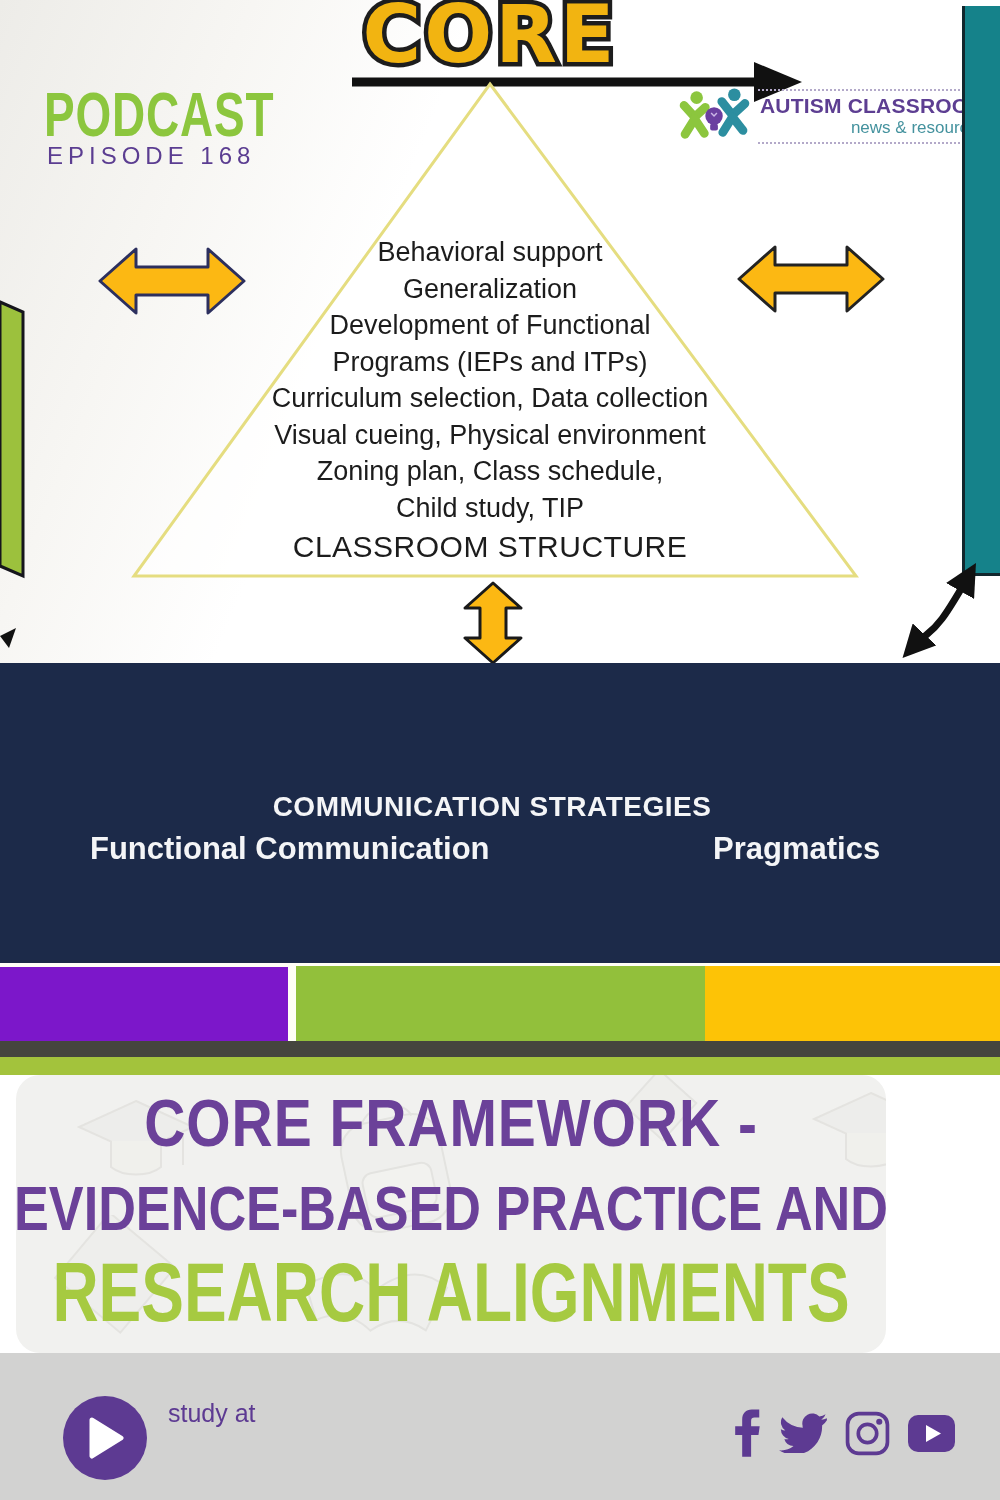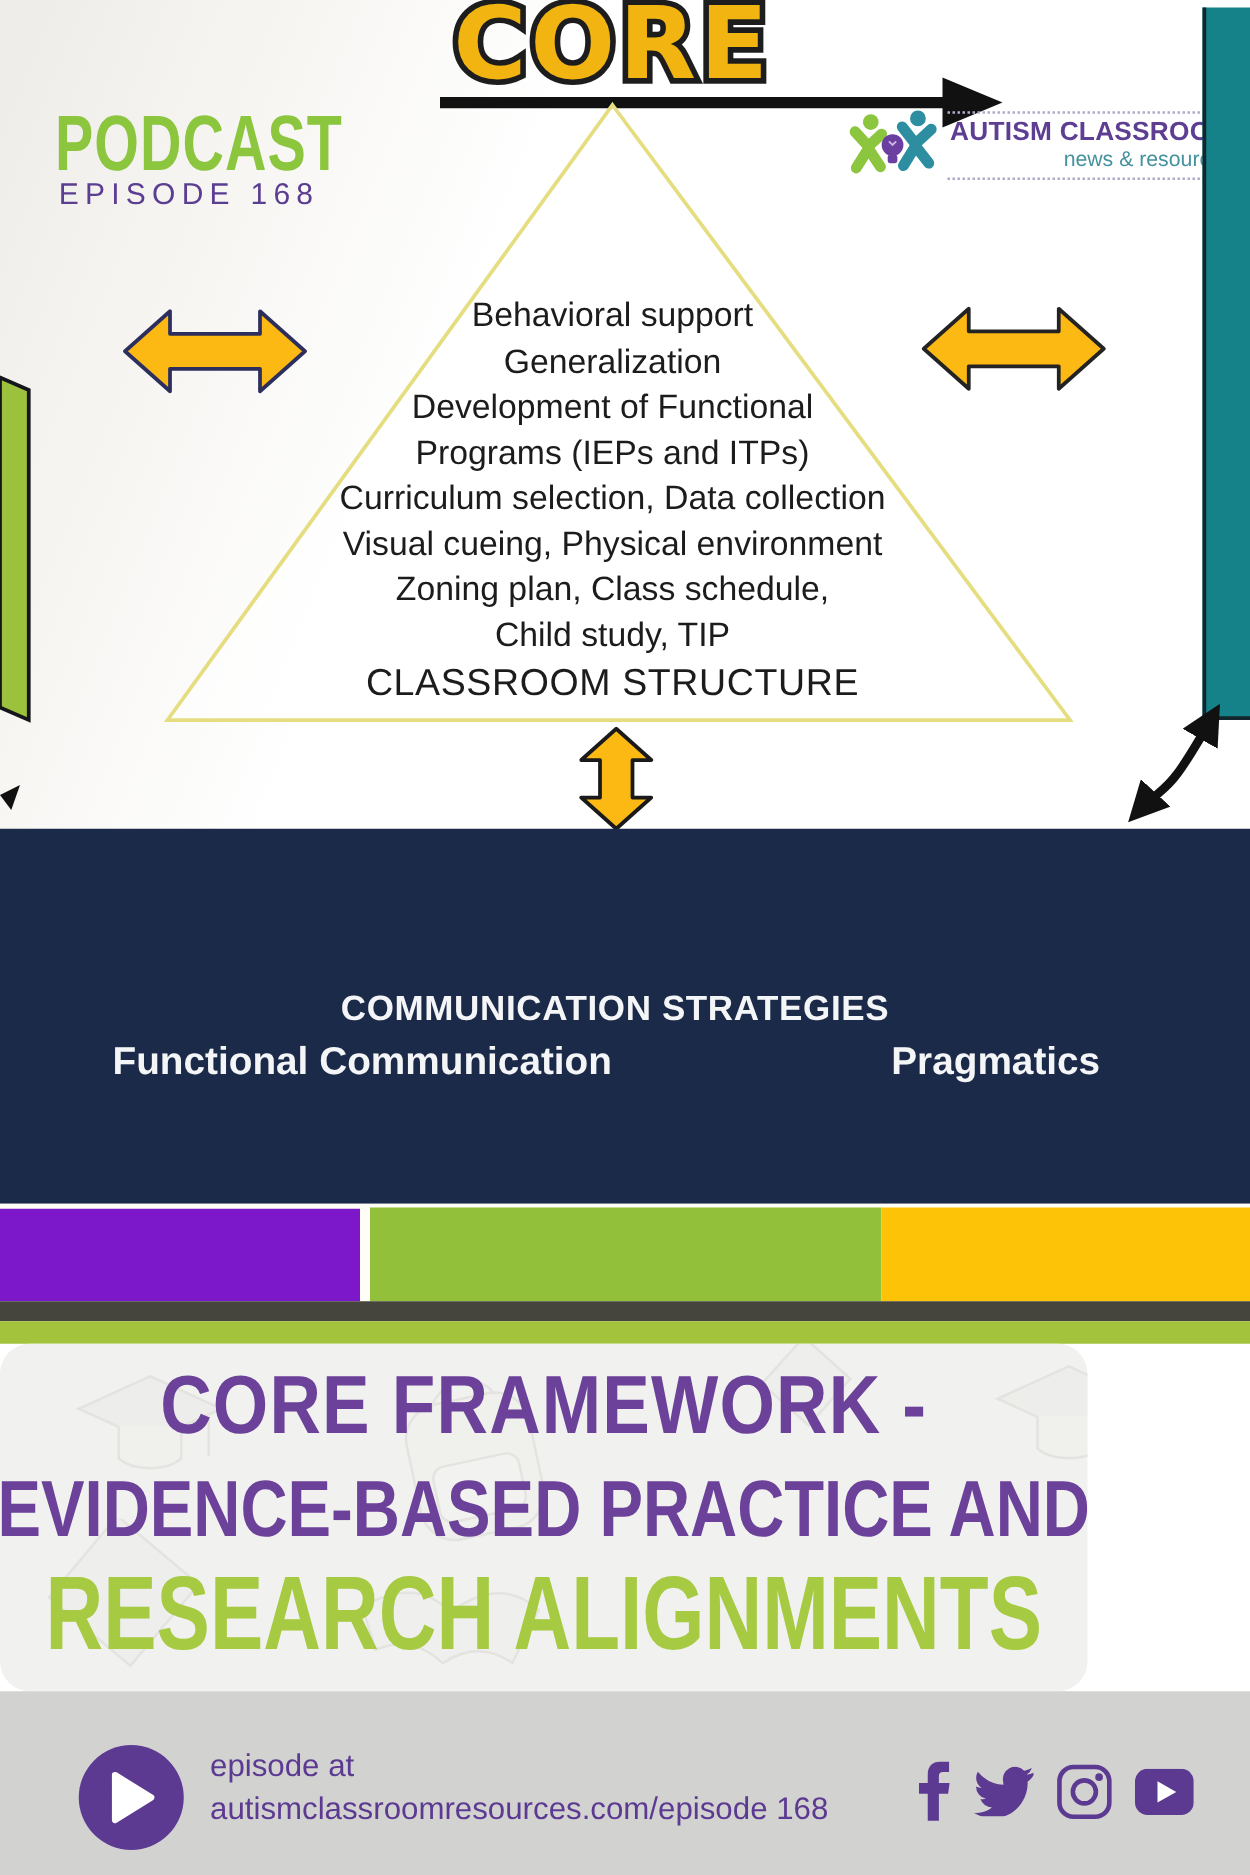--- a/index.html
+++ b/index.html
@@ -49,21 +49,21 @@
   
   .bars{position:absolute;left:0;top:963px;width:1000px;height:78px;background:#fffef6;}
   .bar{position:absolute;top:4px;height:74px;}
   .bar-purple{left:0;width:288px;background:#7c17ca;}
   .bar-green{left:296px;width:409px;background:#92c03b;top:3px;height:75px;}
   .bar-yellow{left:705px;width:295px;background:#fdc306;top:3px;height:75px;}
   .charcoal-bar{position:absolute;left:0;top:1041px;width:1000px;height:16px;background:#45453e;}
   .green-stripe{position:absolute;left:0;top:1057px;width:1000px;height:18px;background:#a3c33c;}
 
   
-  .headline-sec{position:absolute;left:0;top:1075px;width:870px;height:278px;background:#f1f1ef;overflow:hidden;border-radius:24px;}
+  .headline-sec{position:absolute;left:16px;top:1075px;width:870px;height:278px;background:#f1f1ef;overflow:hidden;border-radius:24px;}
   .doodle{position:absolute;opacity:.55;}
   .hl{position:absolute;left:50%;white-space:nowrap;font-weight:700;}
   .hl1{top:14px;font-size:60px;color:#6b4199;transform:translateX(-50%) scale(.95,1.1);letter-spacing:1px;}
   .hl2{top:99px;font-size:58px;color:#6b4199;transform:translateX(-50%) scale(.9,1.1);letter-spacing:0px;}
   .hl3{top:170px;font-size:82px;color:#a6ca41;font-weight:800;
        transform:translateX(-50%) scale(.78,1.02);letter-spacing:0px;}
 
   
   .footer{position:absolute;left:0;top:1353px;width:1000px;height:147px;background:#d2d2d1;}
   .play-btn{position:absolute;left:63px;top:43px;width:84px;height:84px;border-radius:50%;
@@ -211,22 +211,21 @@
     <div class="hl hl2">EVIDENCE-BASED PRACTICE AND</div>
     <div class="hl hl3">RESEARCH ALIGNMENTS</div>
   </section>
 
   <footer class="footer">
     <div class="play-btn">
       <svg width="36" height="44" viewBox="0 0 36 44">
         <path d="M3 4 L32 22 L3 40 Z" fill="#fff" stroke="#fff" stroke-width="5" stroke-linejoin="round"></path>
       </svg>
     </div>
-    <div class="listen-label">episode at</div>
-    <div class="listen-url">autismclassroomresources.com/episode 168</div>
+    <div class="listen-label">study at</div>
 
     <div class="socials">
       <svg width="28" height="50" viewBox="0 0 32 56">
         <path d="M30 1 h-8.5 c-6.8 0 -11 4.4 -11 11.4 v8 H2.5 v9.8 h8 V55 h10.2 V30.2 h8.4 l1.4 -9.8 h-9.8 v-6.2 c0 -2.6 1.3 -3.8 3.8 -3.8 H30 z" fill="#5d3a92"></path>
       </svg>
       <svg width="48" height="40" viewBox="0 0 48 40">
         <g transform="scale(2)">
           <path fill="#5d3a92" d="M23.95 2.57a10 10 0 0 1-2.82.78A4.96 4.96 0 0 0 23.29.62c-.95.56-2 .96-3.12 1.18A4.92 4.92 0 0 0 11.78 6.28c0 .39.04.76.12 1.12A13.94 13.94 0 0 1 1.64 2.16a4.93 4.93 0 0 0 1.52 6.57 4.9 4.9 0 0 1-2.23-.61v.06a4.92 4.92 0 0 0 3.95 4.83 5 5 0 0 1-2.21.08 4.94 4.94 0 0 0 4.6 3.42A9.87 9.87 0 0 1 0 18.62a13.99 13.99 0 0 0 7.56 2.21c9.05 0 14-7.5 14-13.99 0-.21 0-.42-.02-.63a9.94 9.94 0 0 0 2.41-2.64z"></path>
         </g>
       </svg>

